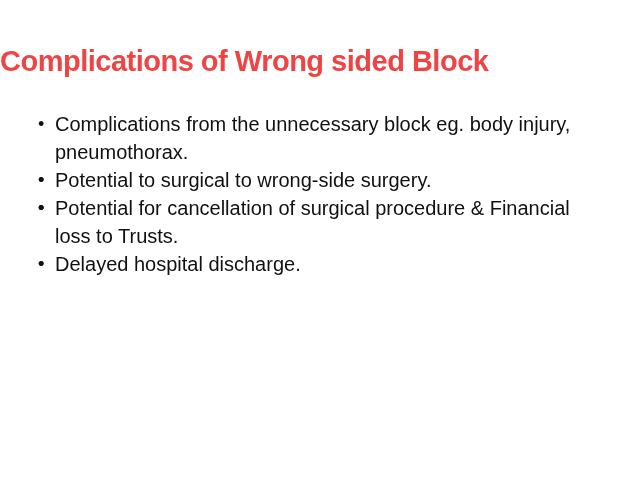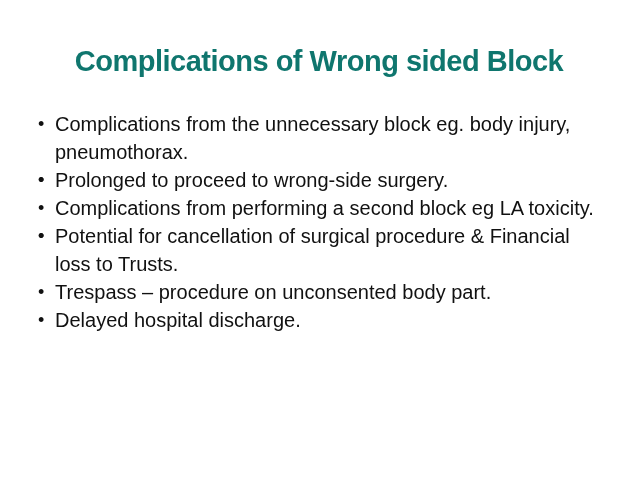--- a/index.html
+++ b/index.html
@@ -15,26 +15,26 @@
       overflow: hidden;
       font-family: "Liberation Sans", sans-serif;
       color: #0a0a0a;
     }
     .slide-title {
       position: absolute;
       top: 42px;
       left: 0;
       right: 0;
       margin: 0;
-      text-align: center;
+      text-align: left;
       font-size: 29px;
       line-height: 38px;
       font-weight: bold;
       letter-spacing: -0.5px;
-      color: #0f766e;
+      color: #ef4444;
       white-space: nowrap;
     }
     .bullet-list {
       position: absolute;
       top: 110px;
       left: 38px;
       width: 562px;
       margin: 0;
       padding: 0;
       list-style: none;
@@ -65,35 +65,33 @@
   <ul class="bullet-list">
     <li class="bullet-item">
       <span class="bullet-marker">•</span>
       <span class="bullet-text">Complications from the unnecessary block eg. body injury, pneumothorax.</span>
     </li>
     <li class="bullet-item">
       <span class="bullet-marker">•</span>
     </li>
     <li class="bullet-item">
       <span class="bullet-marker">•</span>
-      <span class="bullet-text">Prolonged to proceed to wrong-side surgery.</span>
+      <span class="bullet-text">Potential to surgical to wrong-side surgery.</span>
     </li>
     <li class="bullet-item">
       <span class="bullet-marker">•</span>
-      <span class="bullet-text">Complications from performing a second block eg LA toxicity.</span>
     </li>
     <li class="bullet-item">
       <span class="bullet-marker">•</span>
     </li>
     <li class="bullet-item">
       <span class="bullet-marker">•</span>
       <span class="bullet-text">Potential for cancellation of surgical procedure &amp; Financial loss to Trusts.</span>
     </li>
     <li class="bullet-item">
       <span class="bullet-marker">•</span>
-      <span class="bullet-text">Trespass – procedure on unconsented body part.</span>
     </li>
     <li class="bullet-item">
       <span class="bullet-marker">•</span>
       <span class="bullet-text">Delayed hospital discharge.</span>
     </li>
   </ul>
 </div>
 
 </body></html>

